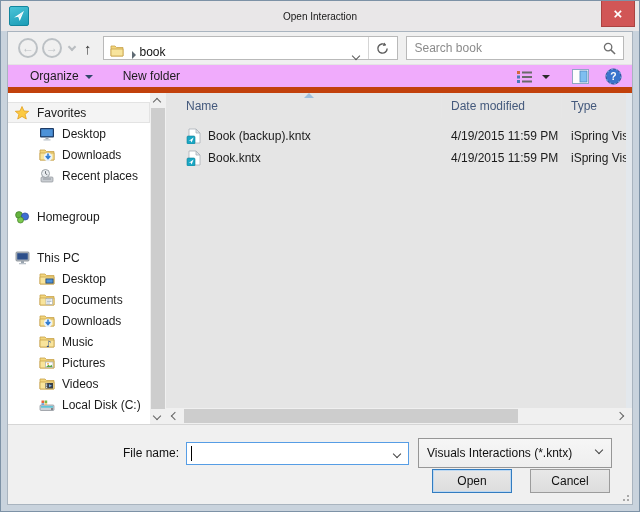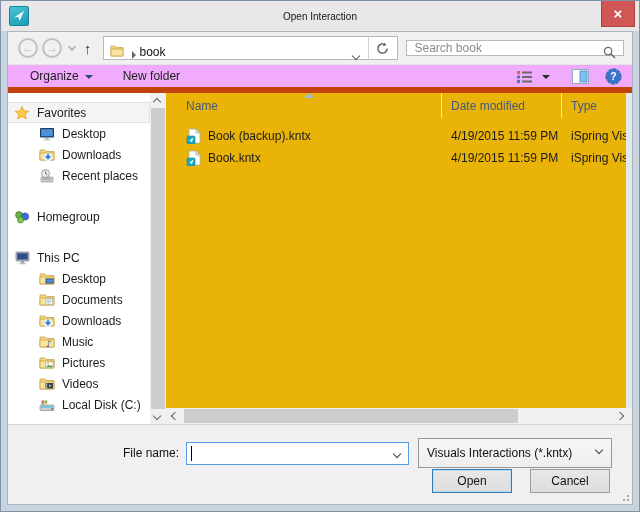--- a/index.html
+++ b/index.html
@@ -33,21 +33,21 @@
   .uparrow{ font-size:15px; color:#3d3d3d; font-weight:bold; margin:0 11px 0 9px; }
   .crumbbox{ height:24px; background:#fff; border:1px solid #b9b9b9; display:flex;
              align-items:flex-end; width:295px; flex:none; }
   .crumbtext{ font-size:12px; color:#111; margin-left:4px; }
   .tri-right{ width:0; height:0; border-left:4px solid #5f6a73; border-top:4px solid transparent;
               border-bottom:4px solid transparent; margin-left:7px; }
   .crumb-chev{ margin-left:auto; margin-right:9px; width:6px; height:6px;
                border-right:1.5px solid #555; border-bottom:1.5px solid #555; transform:rotate(45deg); }
   .refresh{ height:100%; width:29px; border-left:1px solid #d5d5d5; display:flex;
             align-items:center; justify-content:center; }
-  .searchbox{ height:16px; background:#fff; border:1px solid #b9b9b9; margin-left:8px; flex:1;
+  .searchbox{ height:24px; background:#fff; border:1px solid #b9b9b9; margin-left:8px; flex:1;
               display:flex; align-items:center; position:relative; }
   .searchbox input{ border:none; outline:none; width:100%; height:100%; padding:0 24px 0 8px;
                     font-family:inherit; font-size:12px; color:#222; background:transparent; }
   .searchbox input::placeholder{ color:#8b8b8b; opacity:1; }
   .mag{ position:absolute; right:7px; top:5px; }
 
   
   .toolbar{ height:28px; display:flex; align-items:center; padding:0 10px 0 22px;
             border-bottom:6px solid #c2410c; background:#f0abfc; }
   .tbitem{ display:flex; align-items:center; color:#1c1c1c; }
@@ -65,21 +65,21 @@
   .sbitem .ic{ width:16px; height:16px; margin-right:7px; flex:none; }
   .sbgap{ height:20px; }
 
   .sbar{ width:16px; background:#f0f0f0; position:relative; flex:none; }
   .sbar .thumb{ position:absolute; top:15px; bottom:15px; left:1px; right:1px; background:#cdcdcd; }
   .chevu, .chevdn{ position:absolute; left:4px; width:6px; height:6px;
                    border-right:1.6px solid #636363; border-bottom:1.6px solid #636363; }
   .chevu{ top:6px; transform:rotate(-135deg); }
   .chevdn{ bottom:5px; transform:rotate(45deg); }
 
-  .listwrap{ flex:1; display:flex; flex-direction:column; position:relative; background:#eab308; min-width:0;justify-content:center; }
+  .listwrap{ flex:1; display:flex; flex-direction:column; position:relative; background:#e5e5e5; min-width:0;justify-content:center; }
   .vstrip{ position:absolute; top:0; right:0; bottom:16px; width:6px; background:#e3e8ed; }
 
   .lhead{ height:25px; display:flex; color:#44597c; position:relative; flex:none; }
   .lhead .hc{ display:flex; align-items:center; padding-left:9px; border-right:1px solid #e6e6e6;
               position:relative; }
   .hc.name{ width:276px; padding-left:20px; }
   .hc.date{ width:120px; }
   .hc.type{ flex:1; border-right:none; }
   .sorttri{ position:absolute; top:0; left:138px; width:0; height:0;
             border-bottom:5px solid #9ebfdc; border-left:5px solid transparent;

